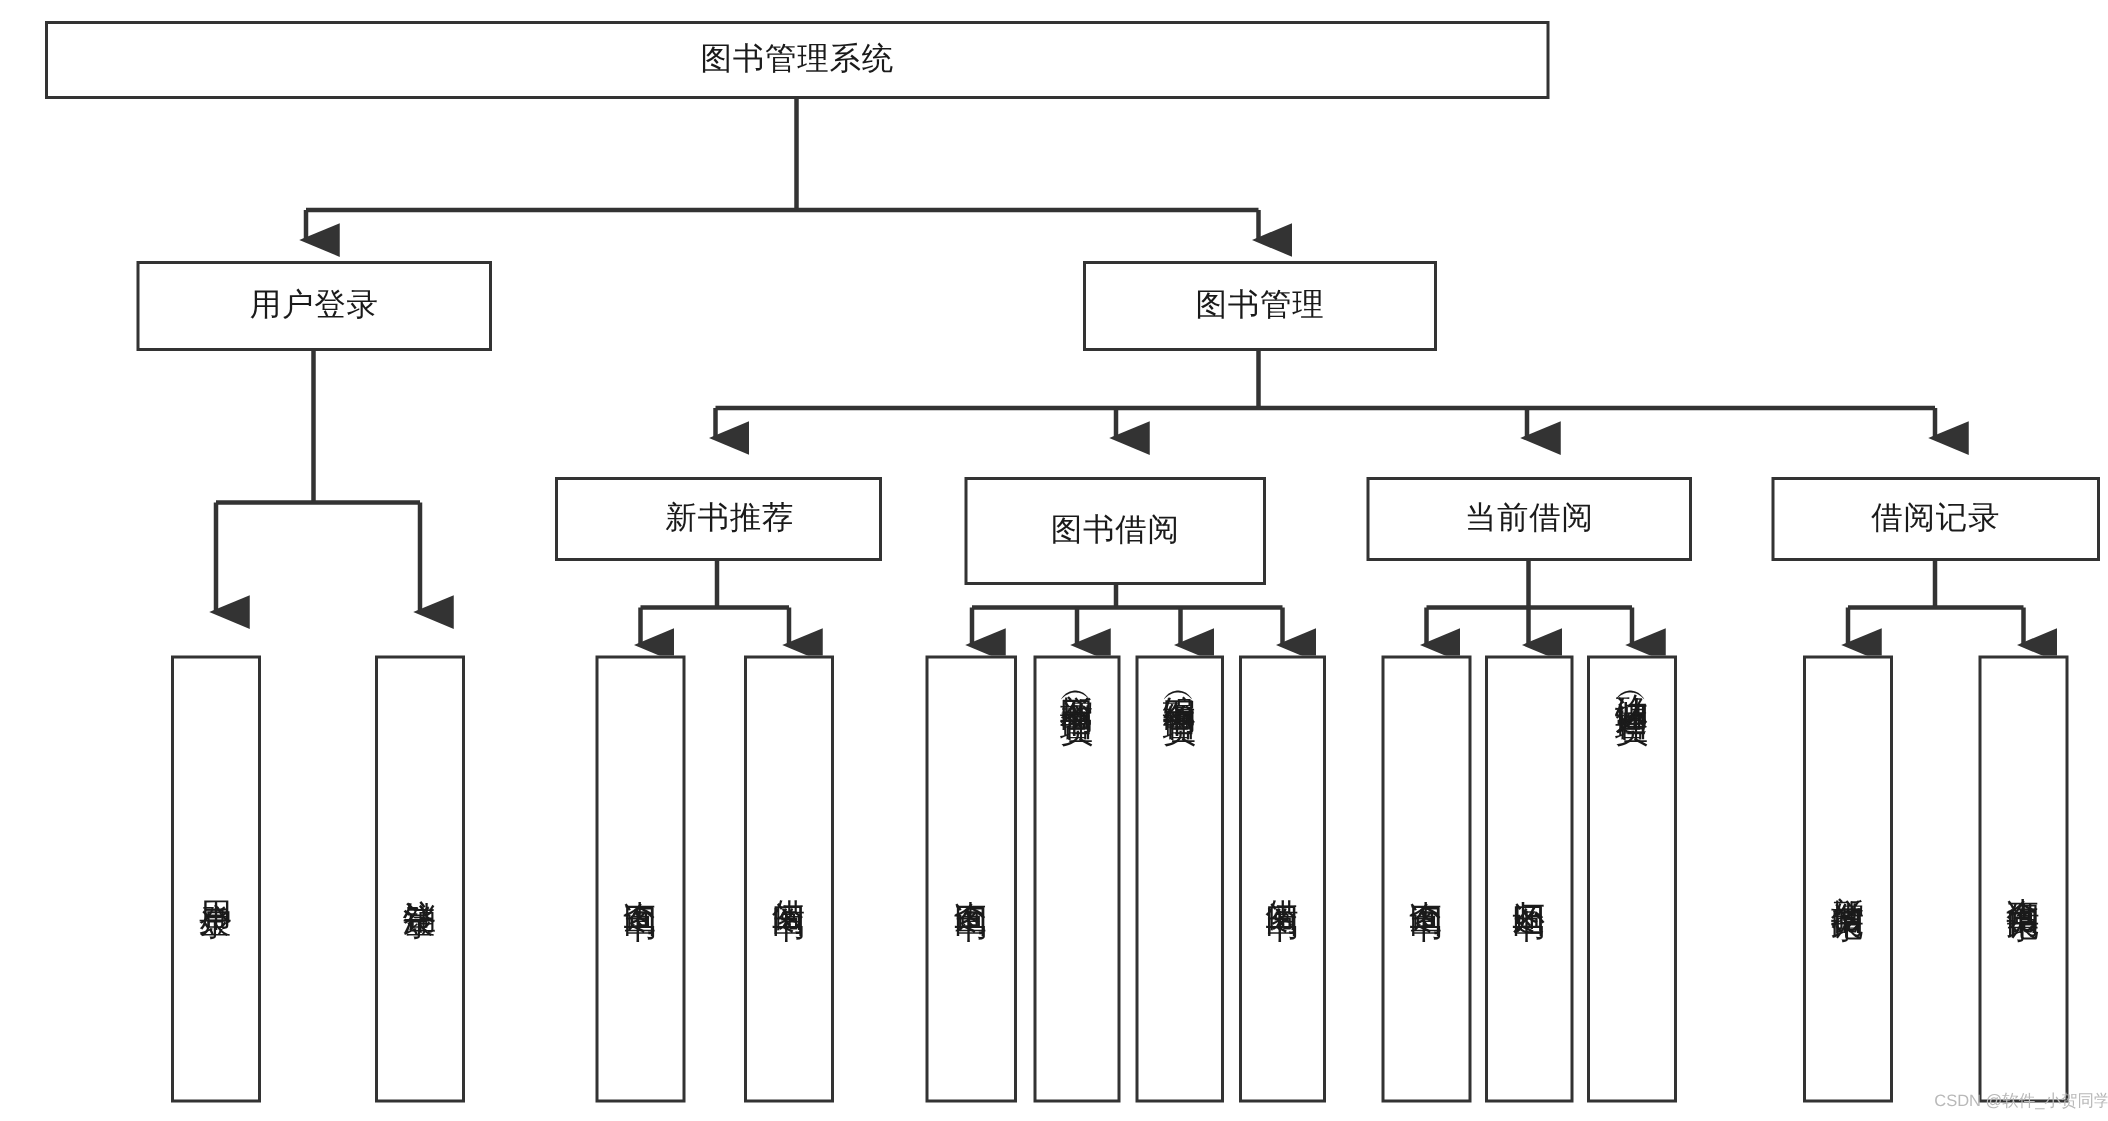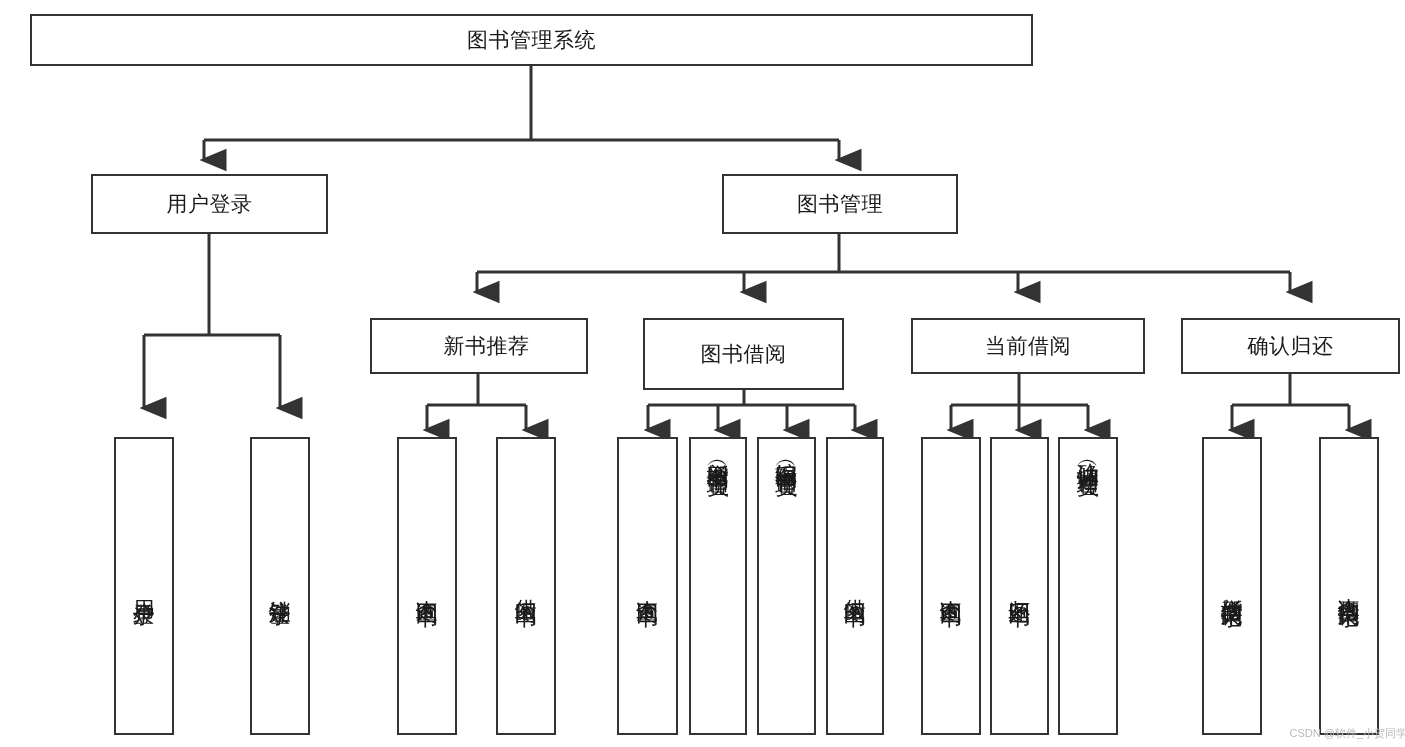--- a/index.html
+++ b/index.html
@@ -137,25 +137,25 @@
   <div class="node" style="left:712px; top:174px; width:236px; height:60px;">
     <span class="label">图书管理</span>
   </div>
 
   <div class="node" style="left:360px; top:318px; width:218px; height:56px;padding-left:15px;">
     <span class="label">新书推荐</span>
   </div>
   <div class="node" style="left:633px; top:318px; width:201px; height:72px;">
     <span class="label">图书借阅</span>
   </div>
-  <div class="node" style="left:901px; top:318px; width:234px; height:56px;">
+  <div class="node" style="left:901px; top:318px; width:217px; height:56px;">
     <span class="label">当前借阅</span>
   </div>
   <div class="node" style="left:1171px; top:318px; width:219px; height:56px;">
-    <span class="label">确认归还</span>
+    <span class="label">借阅记录</span>
   </div>
 
   <div class="node vert mid" style="left:104px; top:437px; width:60px; height:298px;">
     <span class="label">用户登录</span>
   </div>
   <div class="node vert mid" style="left:240px; top:437px; width:60px; height:298px;">
     <span class="label">注销登录</span>
   </div>
 
   <div class="node vert mid" style="left:387px; top:437px; width:60px; height:298px;">

